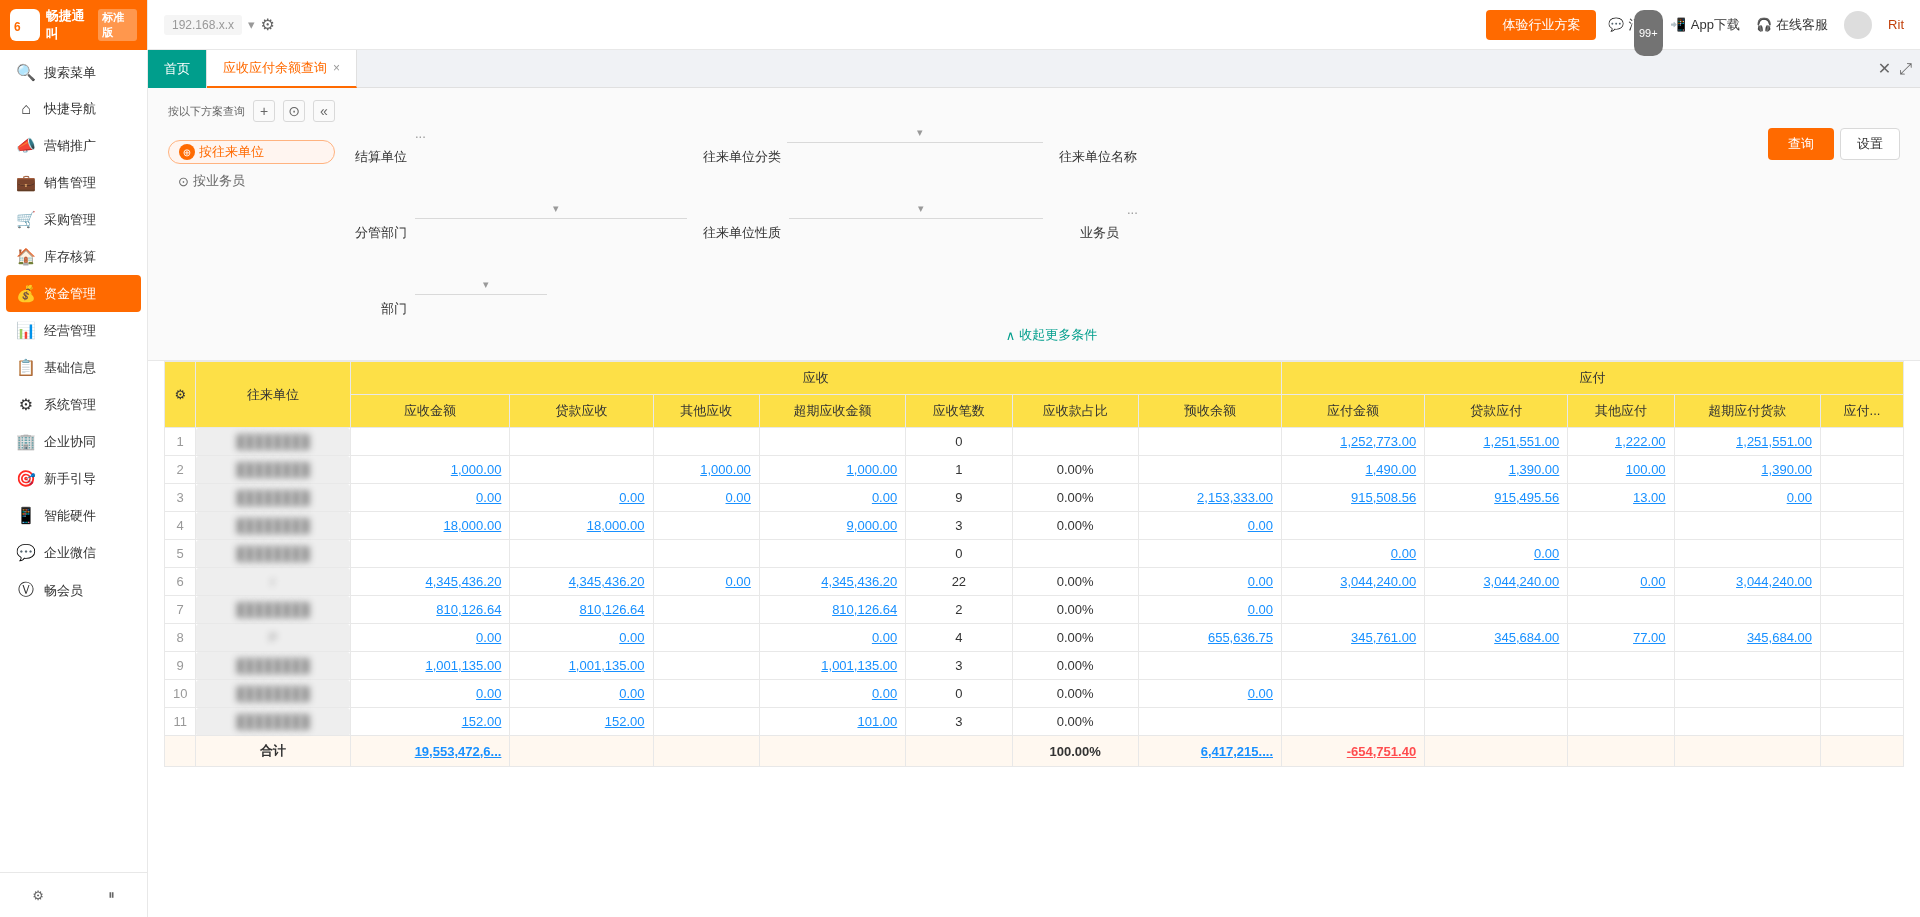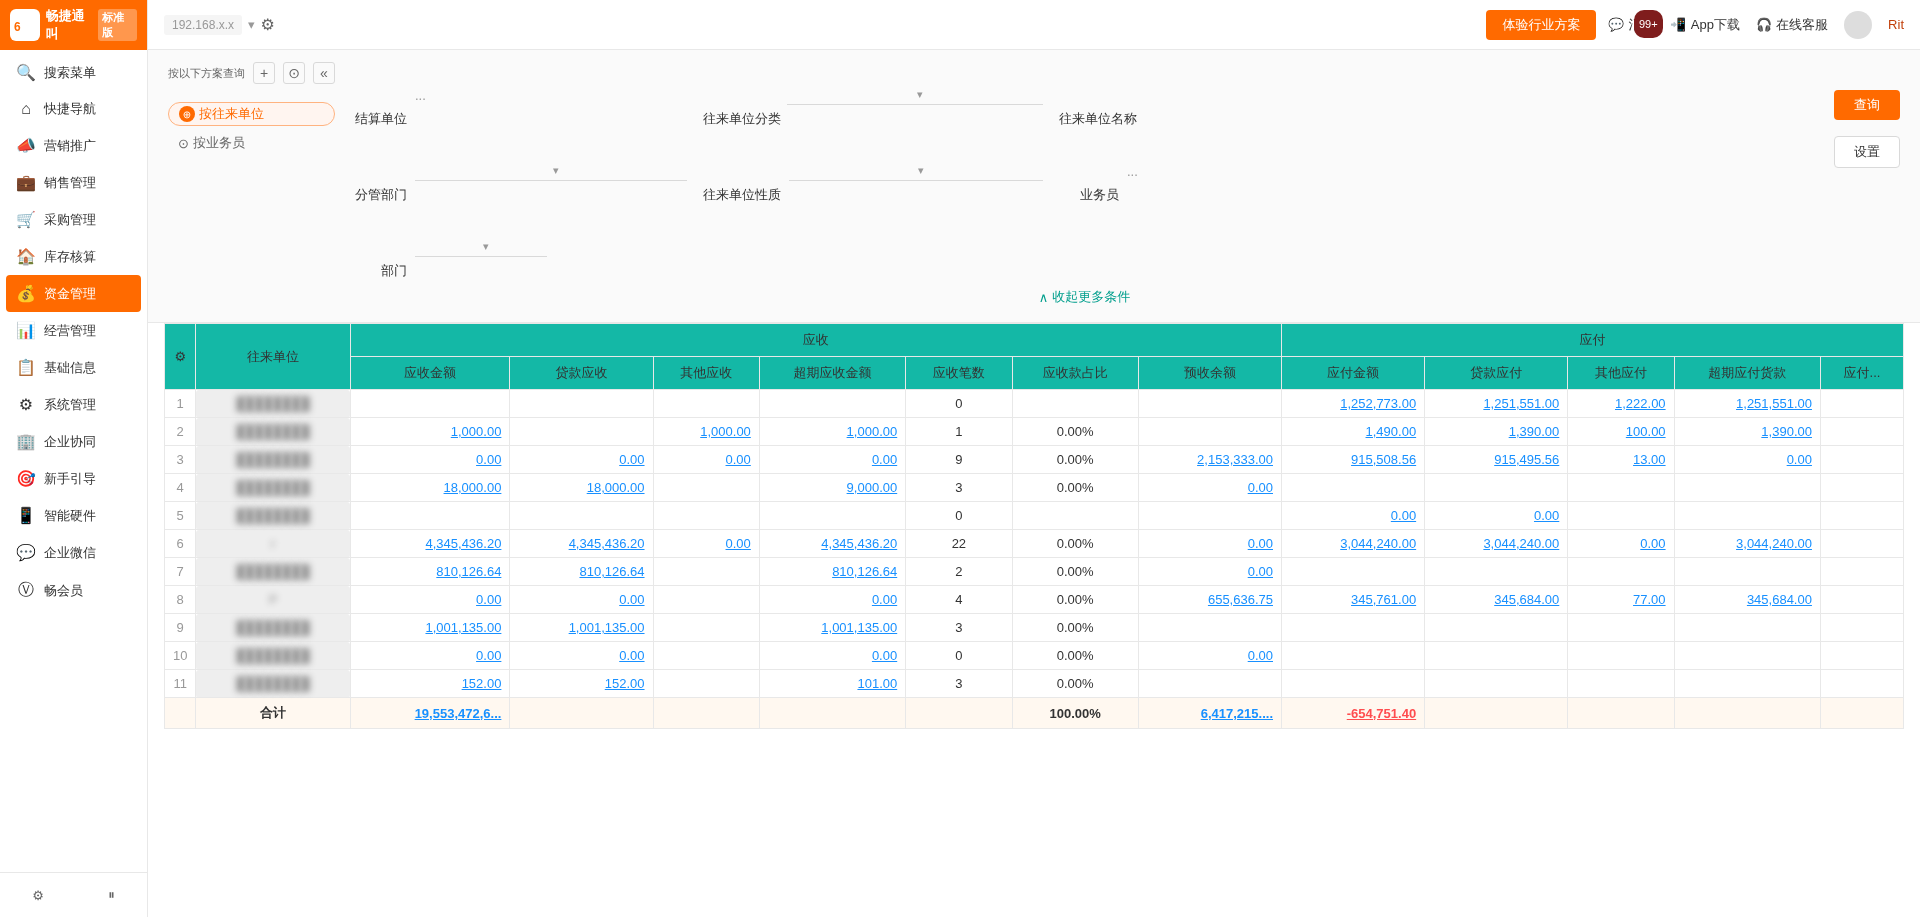--- a/index.html
+++ b/index.html
@@ -23,21 +23,21 @@
 
     
     .topbar { height: 50px; background: #fff; display: flex; align-items: center; padding: 0 16px; border-bottom: 1px solid #e8e8e8; gap: 12px; }
     .topbar-breadcrumb { display: flex; align-items: center; gap: 6px; flex: 1; }
     .topbar-addr { color: #999; font-size: 12px; background: #f5f5f5; padding: 3px 8px; border-radius: 3px; }
     .topbar-caret { color: #999; }
     .topbar-gear { color: #666; font-size: 16px; cursor: pointer; }
     .topbar-btn { background: #ff6a00; color: #fff; border: none; padding: 6px 16px; border-radius: 4px; cursor: pointer; font-size: 13px; }
     .topbar-right { display: flex; align-items: center; gap: 16px; margin-left: auto; }
     .topbar-msg { display: flex; align-items: center; gap: 4px; cursor: pointer; color: #333; position: relative; }
-    .badge { background: #7f1d1d; color: #fff; border-radius: 10px; font-size: 11px; padding: 8px 5px; position: absolute; top: -6px; right: -8px; }
+    .badge { background: #737373; color: #fff; border-radius: 10px; font-size: 11px; padding: 17px 5px; position: absolute; top: -6px; right: -8px; }
     .topbar-app { display: flex; align-items: center; gap: 4px; cursor: pointer; color: #333; }
     .topbar-service { display: flex; align-items: center; gap: 4px; cursor: pointer; color: #333; }
     .topbar-avatar { width: 28px; height: 28px; background: #ddd; border-radius: 50%; }
     .topbar-username { color: #c2410c; font-size: 13px; }
 
     
     .tabbar { display: flex; align-items: center; background: #f0f2f5; border-bottom: 1px solid #e0e0e0; padding: 0; height: 38px; }
     .tab { display: flex; align-items: center; padding: 0 16px; height: 38px; cursor: pointer; color: #333; border-right: 1px solid #e0e0e0; gap: 6px; background: #f0f2f5; }
     .tab.active { background: #fff; color: #ff6a00; border-bottom: 2px solid #ff6a00; }
     .tab .close-btn { font-size: 12px; color: #999; cursor: pointer; }
@@ -70,21 +70,21 @@
     .filter-select { display: flex; align-items: center; border-bottom: 1px solid #d9d9d9; padding: 3px 6px; cursor: pointer; gap: 4px; flex: 1; }
     .filter-select span { flex: 1; color: #999; }
     .filter-caret { color: #999; font-size: 11px; }
     .collapse-btn { margin-top: 4px; display: flex; align-items: center; justify-content: center; cursor: pointer; color: #009e8c; font-size: 12px; gap: 4px; padding: 4px; }
     .btn-query { background: #ff6a00; color: #fff; border: none; padding: 6px 20px; border-radius: 4px; cursor: pointer; font-size: 13px; }
     .btn-setting { background: #fff; color: #333; border: 1px solid #d9d9d9; padding: 6px 16px; border-radius: 4px; cursor: pointer; font-size: 13px; }
 
     
     .table-area { flex: 1; overflow: auto; padding: 0 16px 16px; }
     .data-table { width: 100%; border-collapse: collapse; font-size: 12px; }
-    .data-table th { background: #14b8a6; color: #333; padding: 7px 8px; text-align: center; border: 1px solid #e8e8e8; white-space: nowrap; font-weight: normal; }
+    .data-table th { background: #fde047; color: #333; padding: 7px 8px; text-align: center; border: 1px solid #e8e8e8; white-space: nowrap; font-weight: normal; }
     .data-table td { padding: 6px 8px; border: 1px solid #e8e8e8; text-align: center; color: #333; white-space: nowrap; }
     .data-table .number-cell { color: #1890ff; text-decoration: underline; text-align: right; cursor: pointer; }
     .data-table .row-num { color: #999; text-align: center; }
     .data-table .blurred { color: transparent; text-shadow: 0 0 6px #999; user-select: none; background: #eee; border-radius: 3px; }
     .th-group { background: #e8f4f3; }
     .footer-row td { background: #fff8f0; font-weight: bold; }
     .table-settings { width: 28px; text-align: center; cursor: pointer; }
     .gear-cell { display: flex; align-items: center; justify-content: center; }
 
     
@@ -194,20 +194,33 @@
       </div>
       <div class="topbar-service">
         <span>🎧</span>
         <span>在线客服</span>
       </div>
       <div class="topbar-avatar"></div>
       <span class="topbar-username">Rit</span>
     </div>
   </div>
 
+  <div class="tabbar">
+    <div class="tab tab-home">
+      <span>首页</span>
+    </div>
+    <div class="tab active">
+      <span>应收应付余额查询</span>
+      <span class="close-btn">×</span>
+    </div>
+    <div class="tab-icons">
+      <span class="tab-icon-btn">✕</span>
+      <span class="tab-icon-btn">⤢</span>
+    </div>
+  </div>
 
   <div class="content">
 
 
     <div class="filter-area">
       <div style="display:flex; align-items:flex-start; gap:12px;">
 
         <div style="display:flex; flex-direction:column; gap:6px; min-width:160px;">
           <div class="filter-top">
             <span class="filter-label">按以下方案查询</span>
@@ -275,21 +288,21 @@
                 </div>
               </div>
             </div>
           </div>
           <div class="collapse-btn">
             <span>∧</span>
             <span>收起更多条件</span>
           </div>
         </div>
 
-        <div style="display:flex; flex-direction:column; gap:16px; padding-top:28px;">
+        <div style="display:flex; flex-direction:row; gap:6px; padding-top:28px;">
           <button class="btn-query">查询</button>
           <button class="btn-setting">设置</button>
         </div>
       </div>
     </div>
 
     <div class="table-area">
       <table class="data-table">
         <thead>
           <tr>

